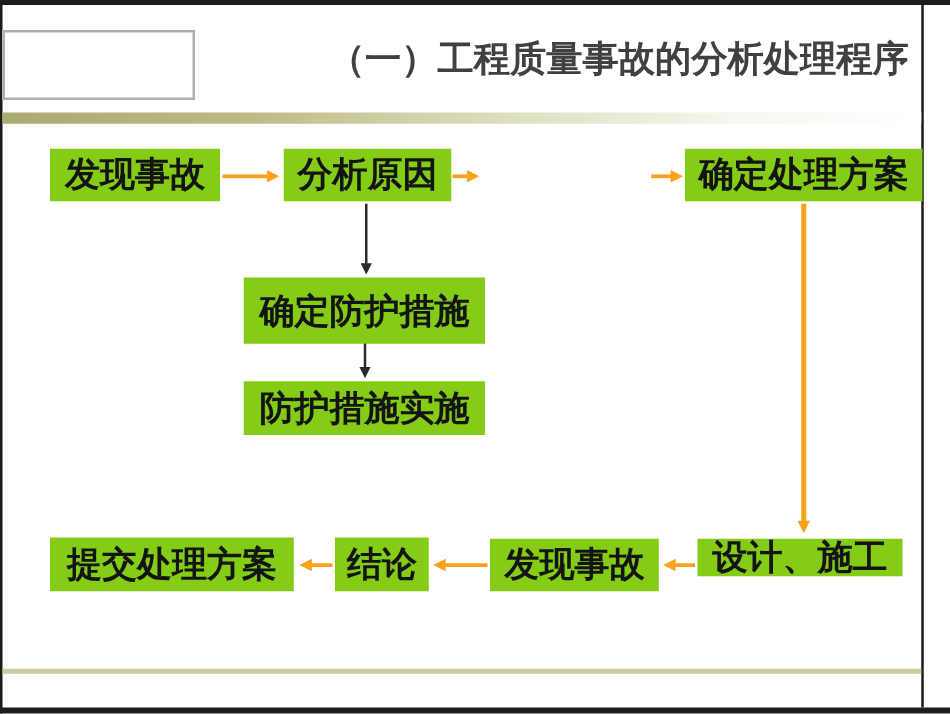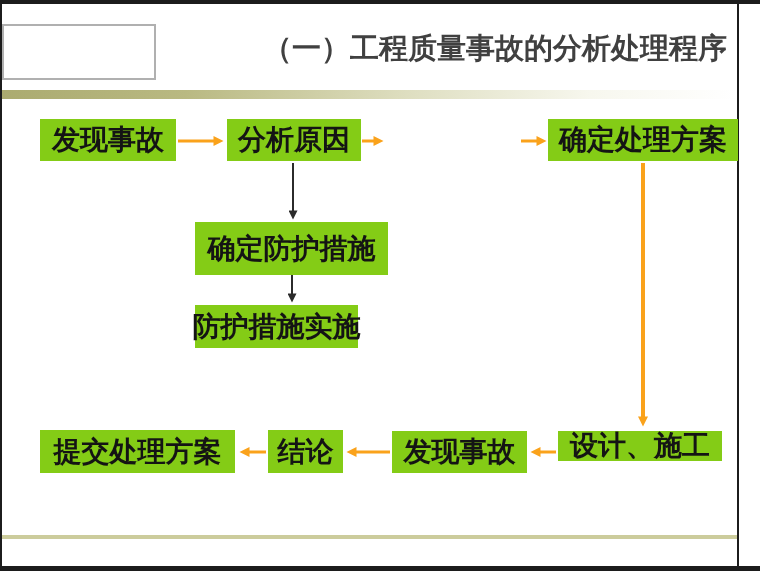--- a/index.html
+++ b/index.html
@@ -89,20 +89,20 @@
     <line x1="556" y1="452" x2="540" y2="452" stroke="#faa21b" stroke-width="3" marker-end="url(#ah-o)"></line>
     <line x1="390" y1="452" x2="356" y2="452" stroke="#faa21b" stroke-width="3" marker-end="url(#ah-o)"></line>
     <line x1="266" y1="452" x2="249" y2="452" stroke="#faa21b" stroke-width="3" marker-end="url(#ah-o)"></line>
   </svg>
 
   <div class="node" style="left:40px;  top:119px; width:136px; height:42px">发现事故</div>
   <div class="node" style="left:227px; top:119px; width:134px; height:42px">分析原因</div>
   <div class="node" style="left:548px; top:119px; width:190px; height:42px">确定处理方案</div>
 
   <div class="node" style="left:195px; top:222px; width:193px; height:53px">确定防护措施</div>
-  <div class="node" style="left:195px; top:305px; width:163px; height:43px">防护措施实施</div>
+  <div class="node" style="left:195px; top:305px; width:193px; height:43px">防护措施实施</div>
 
   <div class="node" style="left:40px;  top:430px; width:195px; height:43px">提交处理方案</div>
   <div class="node" style="left:268px; top:430px; width:75px;  height:43px">结论</div>
   <div class="node" style="left:392px; top:431px; width:135px; height:42px">发现事故</div>
   <div class="node" style="left:558px; top:431px; width:164px; height:30px">设计、施工</div>
 
 </div>
 
 </body></html>

